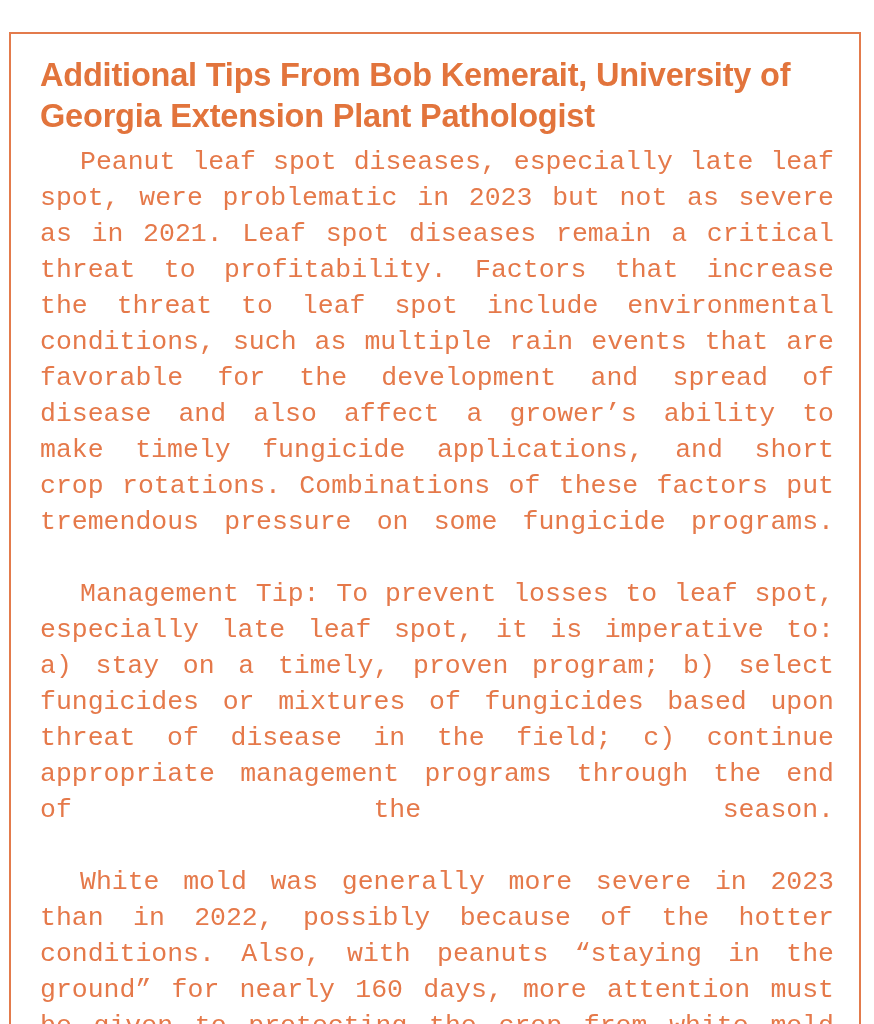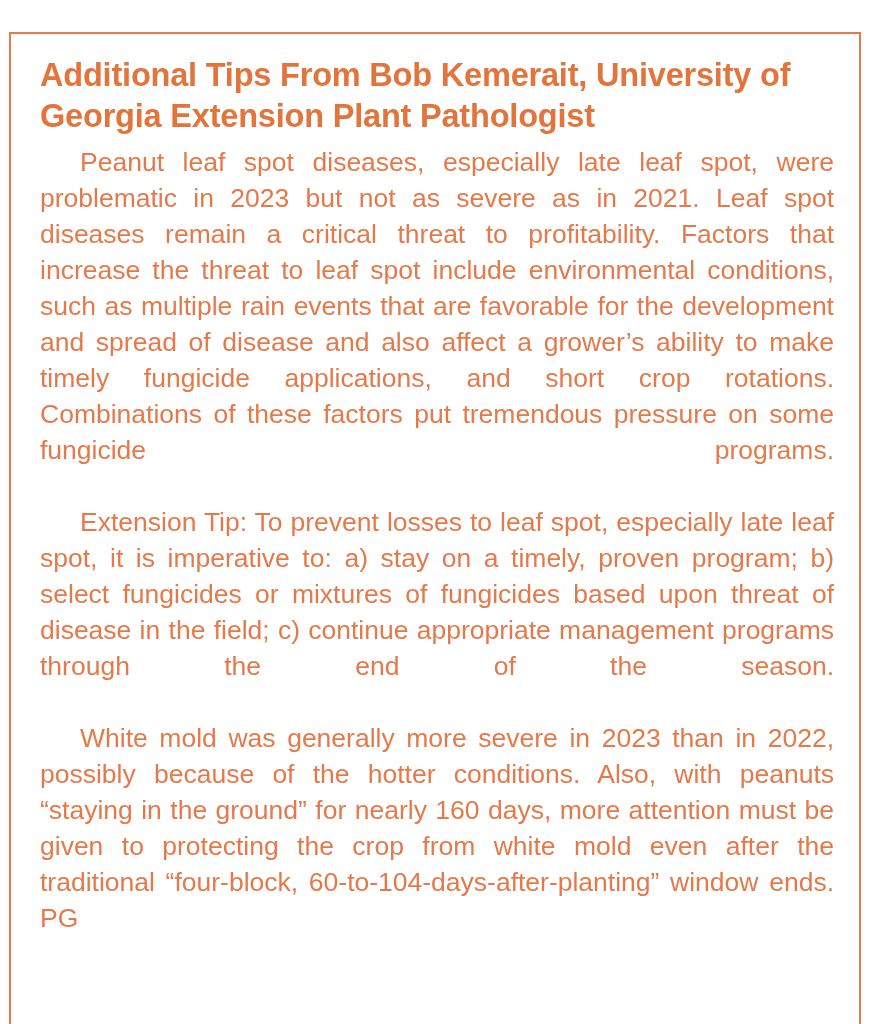--- a/index.html
+++ b/index.html
@@ -44,21 +44,21 @@
     margin: 0 0 8px 0;
     text-align: left;
     
     transform: scaleX(0.985);
     transform-origin: left top;
     white-space: normal;
   }
 
   .body-paragraph {
     color: #E5794A;
-    font-family: Liberation Sans, sans-serif;
+    font-family: Liberation Mono, monospace;
     font-weight: normal;
     font-size: 26.5px;
     line-height: 36px;
     text-align: justify;
     text-justify: inter-word;
     text-indent: 40px;
     margin: 0;
     hyphens: manual;
     -webkit-hyphens: manual;
     word-spacing: 0px;
@@ -78,19 +78,19 @@
 </head>
 <body>
 
 <div id="callout-box">
   <div id="callout-inner">
 
     <h1 id="callout-title">Additional Tips From Bob Kemerait, University of Georgia Extension Plant Pathologist</h1>
 
     <p class="body-paragraph">Peanut leaf spot diseases, especially late leaf spot, were problematic in 2023 but not as severe as in 2021. Leaf spot diseases remain a critical threat to profitability. Factors that increase the threat to leaf spot include environmental conditions, such as multiple rain events that are favorable for the development and spread of disease and also affect a grower’s ability to make timely fungicide applications, and short crop rotations. Combinations of these factors put tremendous pressure on some fungicide programs.</p>
 
-    <p class="body-paragraph">Extension Tip: To prevent losses to leaf spot, especially late leaf spot, it is imperative to: a) stay on a timely, proven program; b) select fungicides or mixtures of fungicides based upon threat of disease in the field; c) continue appropriate management programs through the end of the season.</p>
+    <p class="body-paragraph">Management Tip: To prevent losses to leaf spot, especially late leaf spot, it is imperative to: a) stay on a timely, proven program; b) select fungicides or mixtures of fungicides based upon threat of disease in the field; c) continue appropriate management programs through the end of the season.</p>
 
 
     <p class="body-paragraph">White mold was generally more severe in 2023 than in 2022, possibly because of the hotter conditions. Also, with peanuts “staying in the ground” for nearly 160 days, more attention must be given to protecting the crop from white mold even after the traditional “four-block, 60-to-104-days-after-planting” window ends. PG</p>
 
   </div>
 </div>
 
 </body></html>

